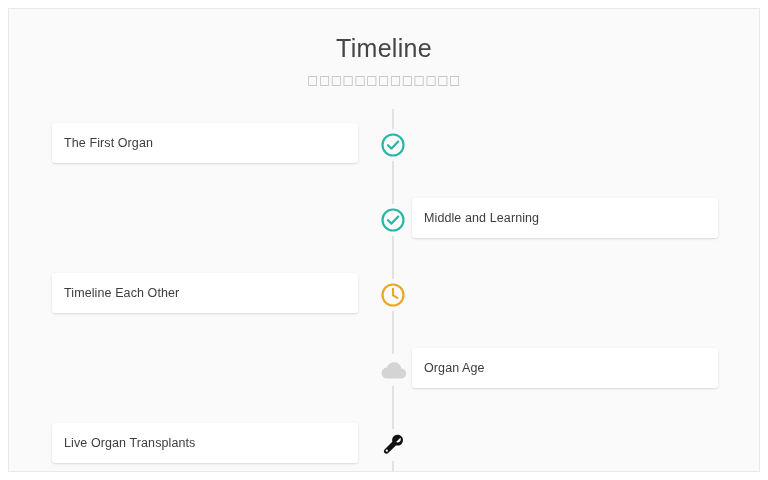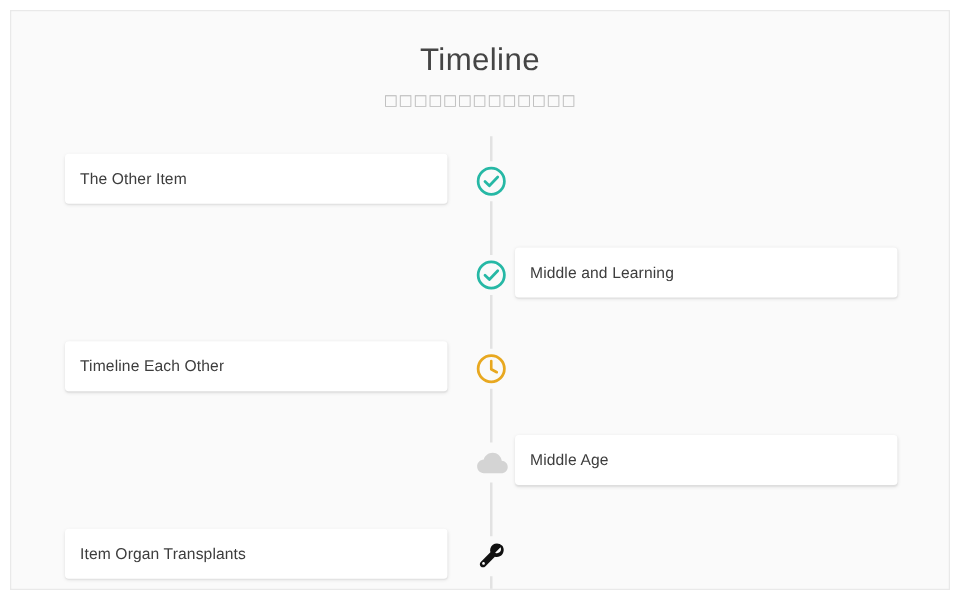--- a/index.html
+++ b/index.html
@@ -136,21 +136,21 @@
       <h1 class="timeline-title">Timeline</h1>
       <div class="timeline-subtitle">□□□□□□□□□□□□□</div>
     </div>
 
     <div class="timeline-spine"></div>
 
     <div class="timeline-body">
 
       <div class="timeline-row">
         <div class="tl-card left">
-          <span class="tl-card-label">The Other Item</span>
+          <span class="tl-card-label">The First Organ</span>
         </div>
         <div class="tl-marker">
           <span>
             <svg width="26" height="26" viewBox="0 0 26 26" aria-hidden="true">
               <circle cx="13" cy="13" r="10.5" fill="none" stroke="#26b8a5" stroke-width="2.2"></circle>
               <path d="M8 13.2 L11.5 16.6 L18.2 9.6" fill="none" stroke="#26b8a5" stroke-width="2.2" stroke-linecap="round" stroke-linejoin="round"></path>
             </svg>
           </span>
         </div>
       </div>
@@ -178,36 +178,36 @@
             <svg width="26" height="26" viewBox="0 0 26 26" aria-hidden="true">
               <circle cx="13" cy="13" r="10.5" fill="none" stroke="#e8a820" stroke-width="2.2"></circle>
               <path d="M13 6.8 L13 13.4 L17.4 15.8" fill="none" stroke="#e8a820" stroke-width="2.1" stroke-linecap="round" stroke-linejoin="round"></path>
             </svg>
           </span>
         </div>
       </div>
 
       <div class="timeline-row">
         <div class="tl-card right">
-          <span class="tl-card-label">Middle Age</span>
+          <span class="tl-card-label">Organ Age</span>
         </div>
         <div class="tl-marker">
           <span>
             <svg width="30" height="24" viewBox="0 0 30 24" aria-hidden="true">
               <path d="M7.4 20.5h15.6c3.0 0 5.2-2.2 5.2-5.0 0-2.7-2.1-4.9-4.8-5.0
                        -0.5-3.6-3.6-6.3-7.3-6.3-3.4 0-6.3 2.3-7.1 5.4
                        -3.0 0.2-5.3 2.6-5.3 5.6 0 3.0 2.4 5.3 5.3 5.3z" fill="#d4d4d4"></path>
             </svg>
           </span>
         </div>
       </div>
 
       <div class="timeline-row">
         <div class="tl-card left">
-          <span class="tl-card-label">Item Organ Transplants</span>
+          <span class="tl-card-label">Live Organ Transplants</span>
         </div>
         <div class="tl-marker">
           <span>
             <svg width="26" height="26" viewBox="0 0 26 26" aria-hidden="true">
               <path d="M21.6 4.4c-2.0-2.0-5.1-2.2-7.3-0.6-1.9 1.4-2.6 3.8-2.0 6.0
                        L4.6 17.5c-1.0 1.0-1.0 2.6 0 3.6 1.0 1.0 2.6 1.0 3.6 0
                        l7.7-7.7c2.2 0.6 4.6-0.1 6.0-2.0 1.6-2.2 1.4-5.3-0.3-7.0z
                        M19.9 9.6c-1.0 1.0-2.6 1.2-3.8 0.5l4.3-4.3c0.7 1.2 0.5 2.8-0.5 3.8z
                        M6.8 19.8c-0.6 0-1.1-0.5-1.1-1.1 0-0.6 0.5-1.1 1.1-1.1
                        0.6 0 1.1 0.5 1.1 1.1 0 0.6-0.5 1.1-1.1 1.1z" fill="#111111"></path>

